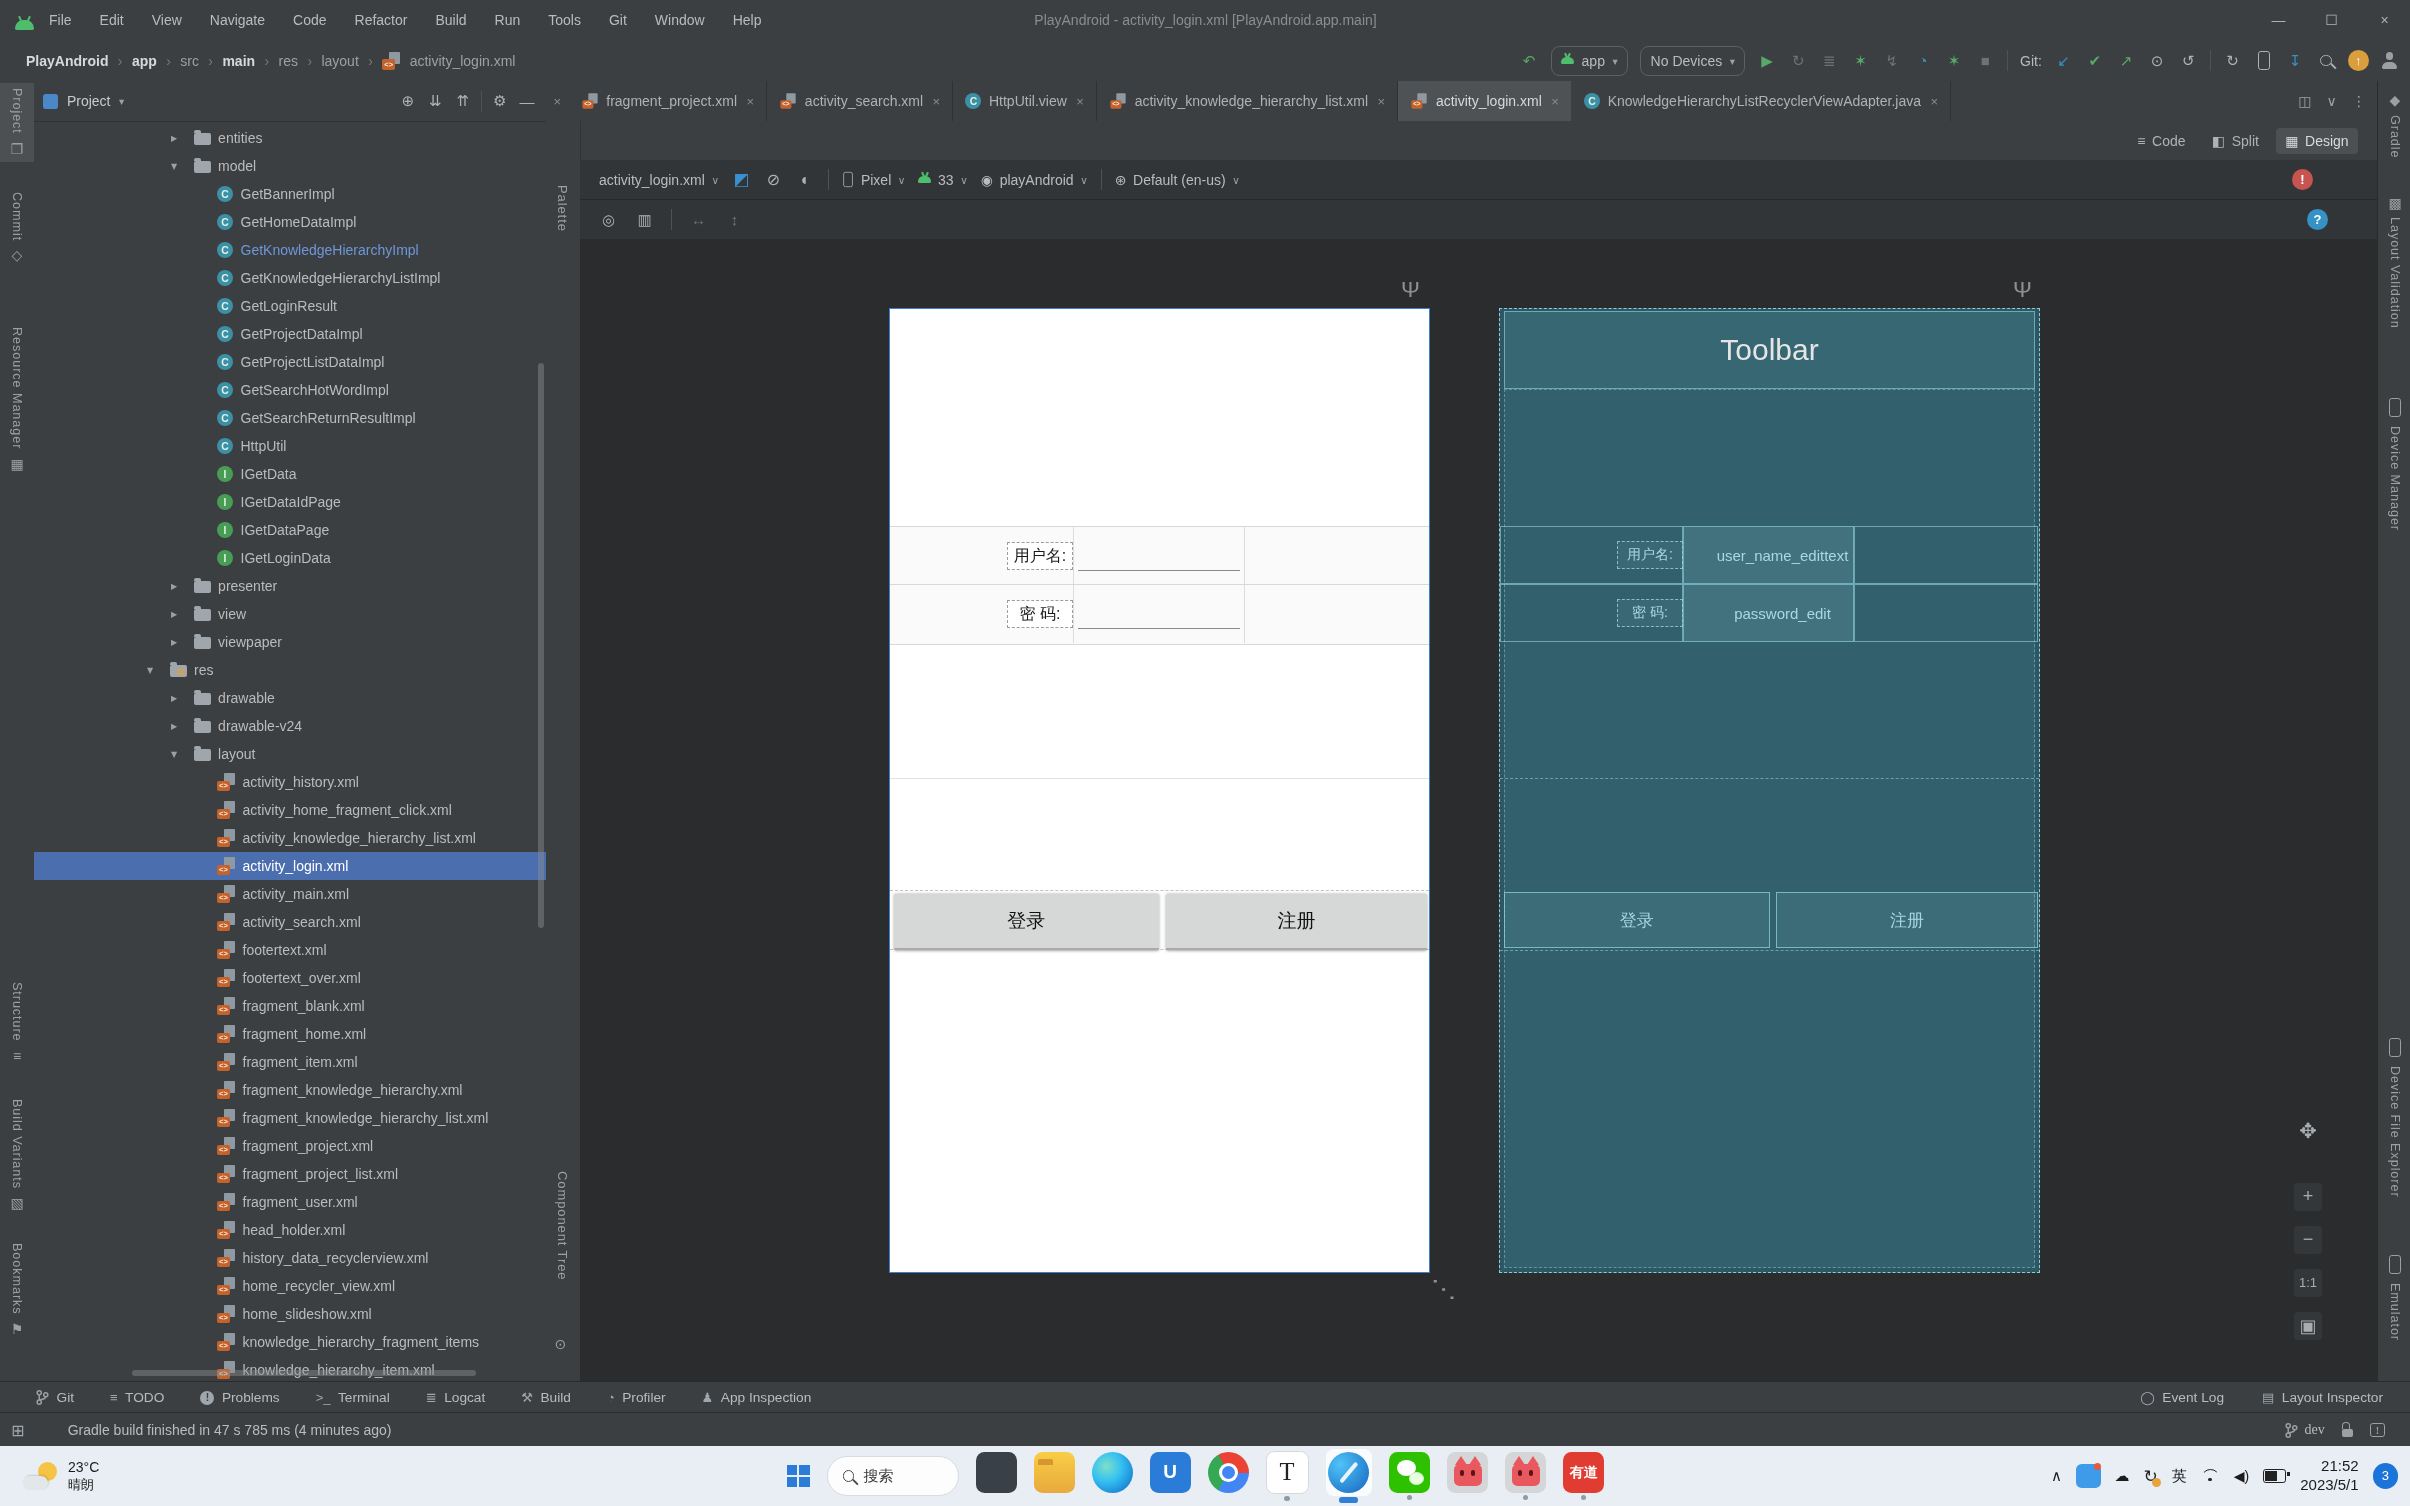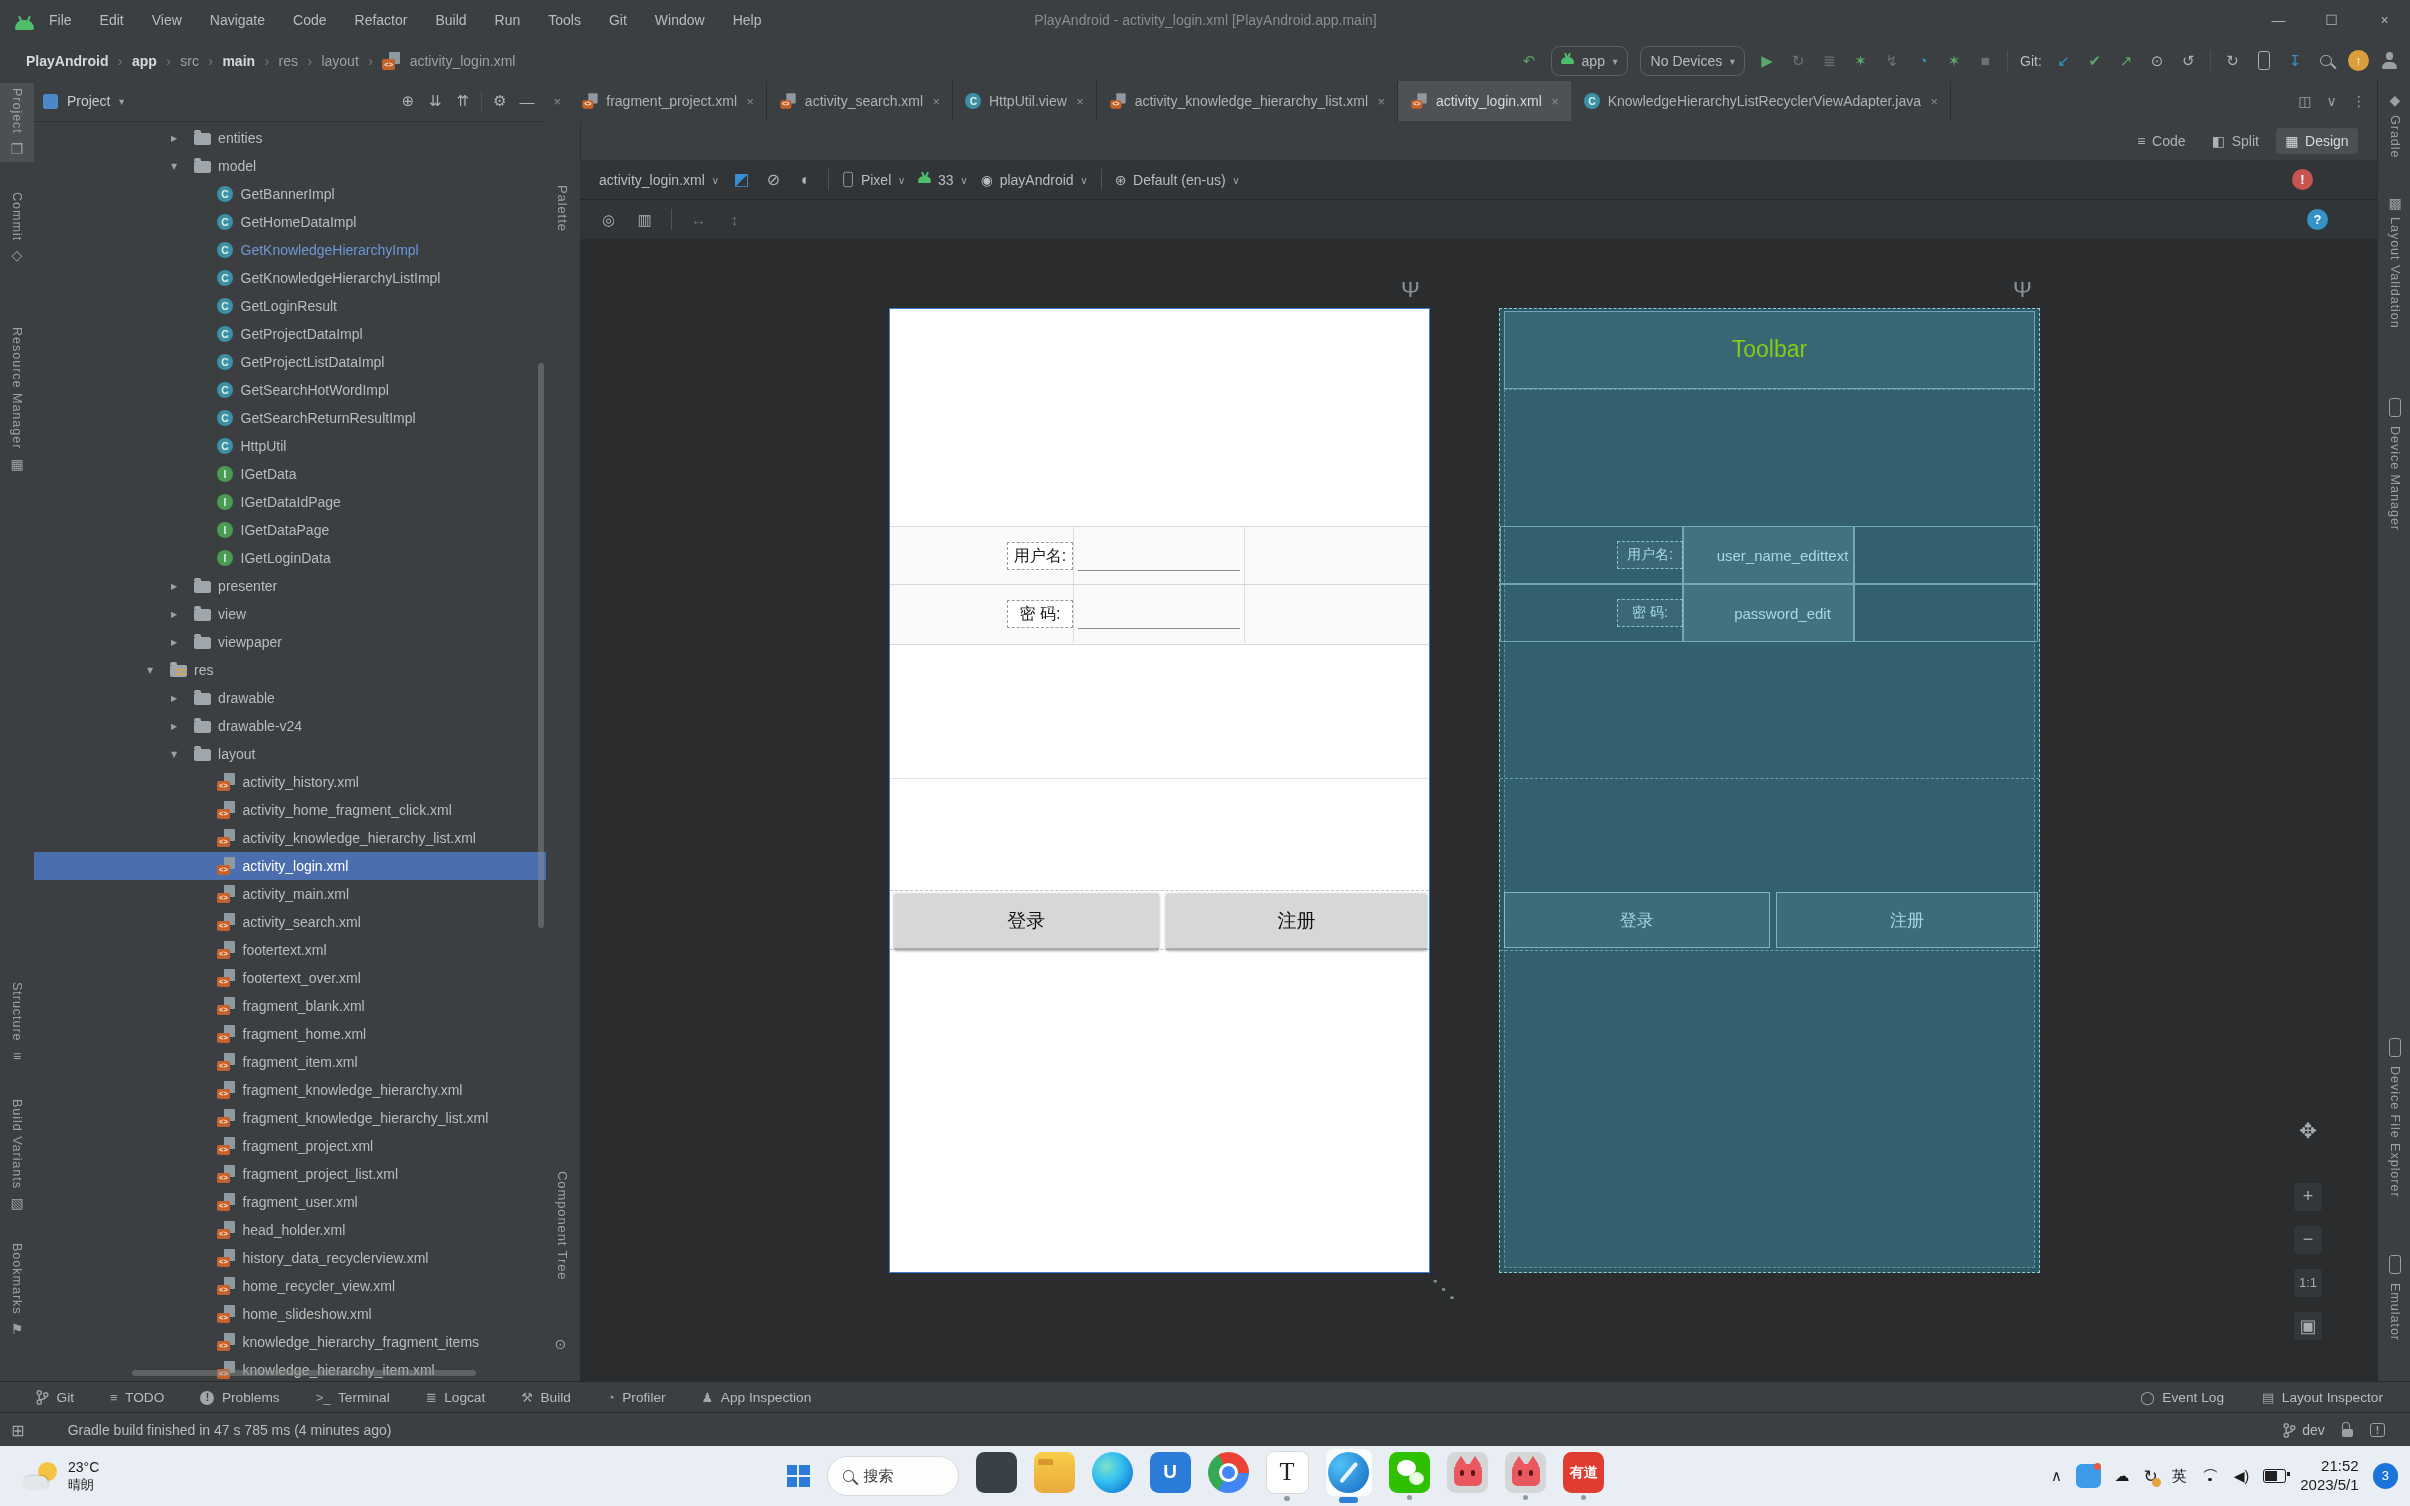--- a/index.html
+++ b/index.html
@@ -112,21 +112,21 @@
   .uline{position:absolute;left:188px;width:162px;border-bottom:1.9px solid #8A8A8A;}
   #dbtnrow{position:absolute;left:0;top:581px;width:100%;height:60px;border-top:0.9px dashed #C2C2C2;border-bottom:0.9px dashed #C2C2C2;box-sizing:border-box;background:#FDFDFD;}
   .gbtn{position:absolute;top:2.8px;height:54px;background:#D6D8D8;border-bottom:2.8px solid #A9ABAB;border-radius:1.9px;
      display:flex;align-items:center;justify-content:center;font-size:19px;color:#111;box-shadow:0 0.9px 2.8px rgba(0,0,0,0.35);}
 
   
   #bphone{position:absolute;left:919px;top:69px;width:541px;height:965px;background:#2B5863;border:1.9px dashed #8FCBDA;box-sizing:border-box;}
   .bpfill{position:absolute;background:rgba(150,214,226,0.07);}
   .bpline{position:absolute;left:0;width:100%;border-top:0.9px dashed rgba(150,214,226,0.55);}
   #btb{position:absolute;left:3.8px;top:1.9px;right:3.8px;height:76px;background:rgba(150,214,226,0.12);border:0.9px solid rgba(150,214,226,0.6);
-     display:flex;align-items:center;justify-content:center;font-size:23px;color:#84cc16;}
+     display:flex;align-items:center;justify-content:center;font-size:30px;color:#e5e5e5;}
   .bcell{position:absolute;box-sizing:border-box;border:0.9px solid rgba(150,214,226,0.6);}
   .bfield{background:rgba(150,214,226,0.16);display:flex;align-items:center;justify-content:center;font-size:15px;color:#A6D9E4;padding-left:28px;}
   .blbl{position:absolute;left:117px;width:66px;height:28px;border:0.9px dashed rgba(150,214,226,0.8);box-sizing:border-box;
      display:flex;align-items:center;justify-content:center;font-size:14px;color:#A6D9E4;background:rgba(150,214,226,0.08);}
   .bbtn{position:absolute;top:583px;height:56px;background:rgba(150,214,226,0.10);border:0.9px solid rgba(150,214,226,0.7);box-sizing:border-box;
      display:flex;align-items:center;justify-content:center;font-size:17px;color:#A6D9E4;}
 
   .wrench{position:absolute;color:#8C9093;font-size:22.6px;}
   #zoomctl{position:absolute;right:55px;top:880px;display:flex;flex-direction:column;align-items:center;gap:15px;color:#A9ADB0;}
   #zoomctl .zb{width:28px;height:28px;display:flex;align-items:center;justify-content:center;font-size:18px;background:rgba(60,63,65,0.6);border-radius:3.8px;}
@@ -135,21 +135,21 @@
 
   
   #bbar{left:0;top:1381px;width:2411px;height:31px;background:#3C3F41;border-top:0.9px solid #2b2b2b;display:flex;align-items:center;font-size:13.7px;color:#BBBBBB;}
   #bbar .bi{display:flex;align-items:center;gap:7.5px;margin-left:36px;}
   #bbar .right{margin-left:auto;display:flex;gap:38px;margin-right:28px;}
   #bbar .right .bi{margin-left:0;}
   .bico{color:#9FA6AC;font-size:13px;}
   .probc{width:14px;height:14px;border-radius:50%;background:#9FA6AC;color:#3C3F41;font-size:10.4px;font-weight:bold;display:flex;align-items:center;justify-content:center;}
   #sbar{left:0;top:1412px;width:2411px;height:34px;background:#3C3F41;border-top:0.9px solid #2b2b2b;display:flex;align-items:center;font-size:14px;color:#BBBBBB;}
   #sbar .msg{margin-left:43px;}
-  #sbar .right{margin-left:auto;display:flex;align-items:center;gap:17px;margin-right:26px;}
+  #sbar .right{margin-left:auto;display:flex;align-items:center;gap:17px;margin-right:26px;font-family:Liberation Serif, serif;}
   .gb{stroke:#9DA0A3;fill:none;stroke-width:1.6;width:13px;height:15px;}
   .lockic{width:11.3px;height:8.5px;background:#9DA0A3;border-radius:1.9px;position:relative;display:inline-block;margin-top:5.6px;}
   .lockic::before{content:'';position:absolute;width:6.6px;height:5.6px;border:1.9px solid #9DA0A3;border-bottom:none;border-radius:3.8px 3.8px 0 0;top:-6.6px;left:0;}
   .noteic{width:15px;height:14px;border:1.9px solid #9DA0A3;border-radius:2.8px;color:#9DA0A3;font-size:10.4px;font-weight:bold;display:flex;align-items:center;justify-content:center;box-sizing:border-box;}
   #swicon{margin-left:11.3px;color:#9FA6AC;font-size:16px;}
 
   
   #taskbar{left:0;top:1446px;width:2411px;height:60px;background:#E8EEF4;color:#1C1C1C;}
   #weather{position:absolute;left:22.6px;top:0;height:60px;display:flex;align-items:center;gap:9.4px;}
   .suncloud{width:36px;height:28px;position:relative;}

